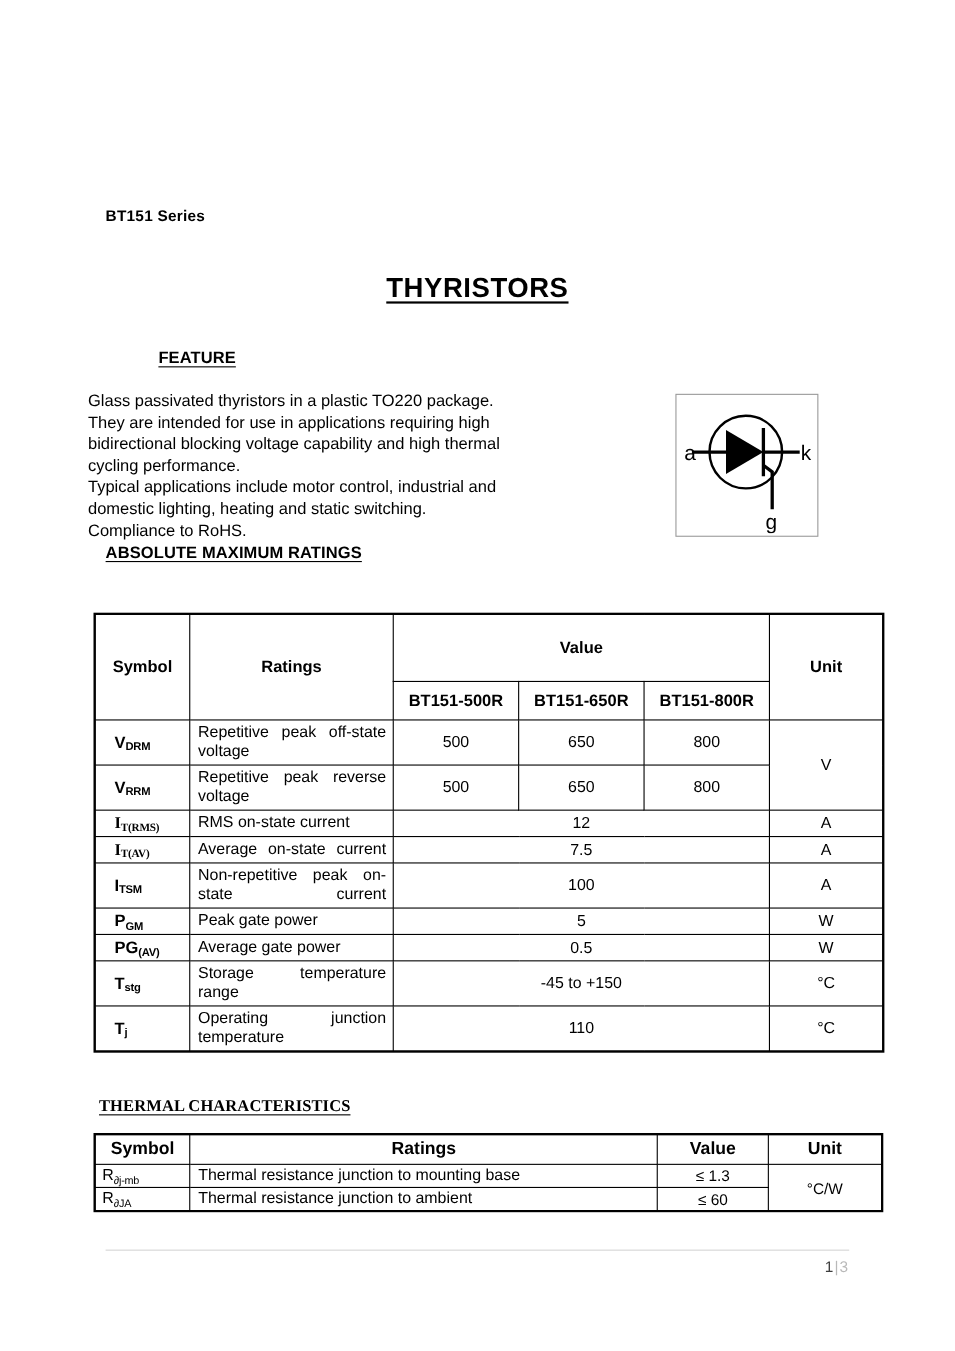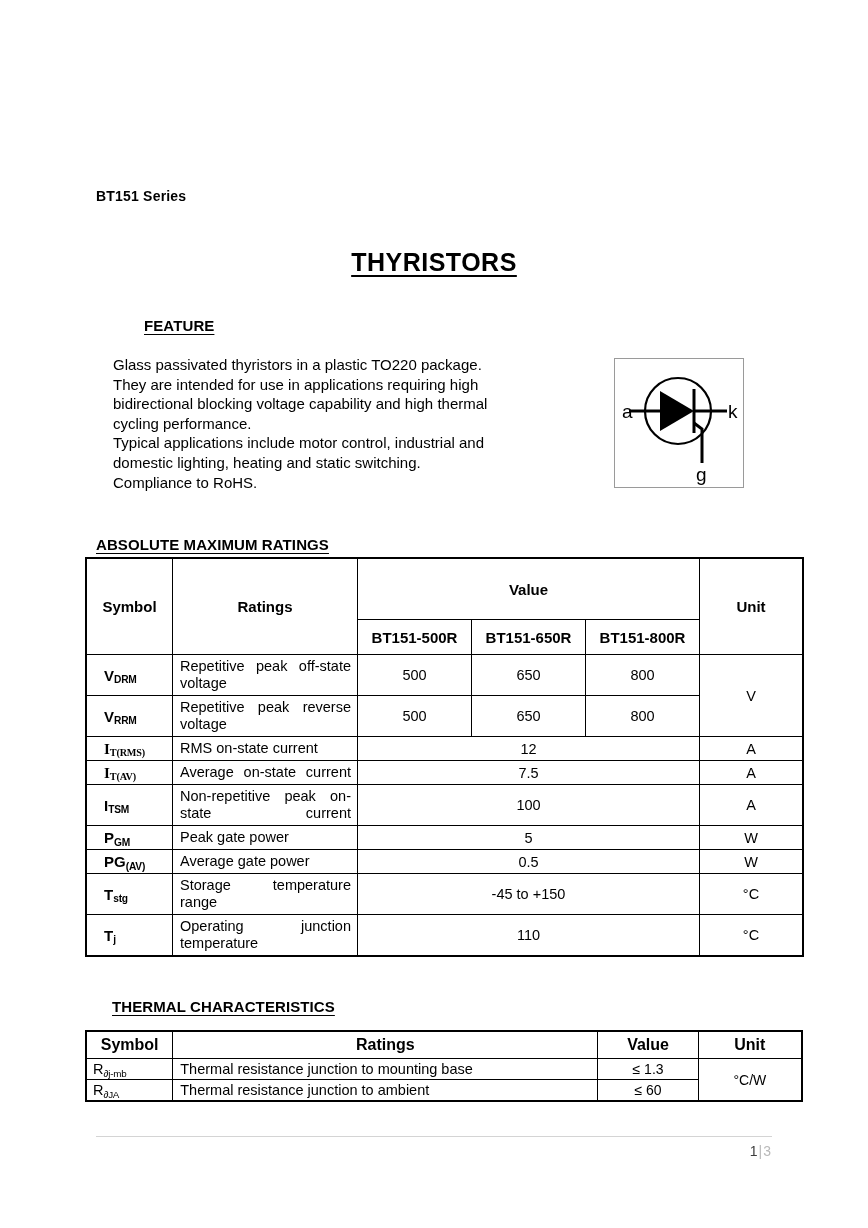--- a/index.html
+++ b/index.html
@@ -47,27 +47,27 @@
   
   .section-heading {
     position: absolute;
     font-size: 15px;
     font-weight: bold;
     text-decoration: underline;
     text-underline-offset: 3px;
     letter-spacing: 0.1px;
   }
   #feature-heading { left: 96px; top: 317px; margin-left: 48px; }
-  #amr-heading     { left: 96px; top: 536px; }
-  #thermal-heading { left: 112px; top: 998px; }
+  #amr-heading     { left: 96px; top: 494px; }
+  #thermal-heading { left: 90px; top: 998px; font-family: Liberation Serif, serif; }
 
   
   .feature-text {
     position: absolute;
-    left: 113px;
+    left: 80px;
     top: 355px;
     width: 420px;
     font-size: 15px;
     line-height: 19.6px;
     white-space: pre-line;
   }
 
   
   .symbol-box {
     position: absolute;

